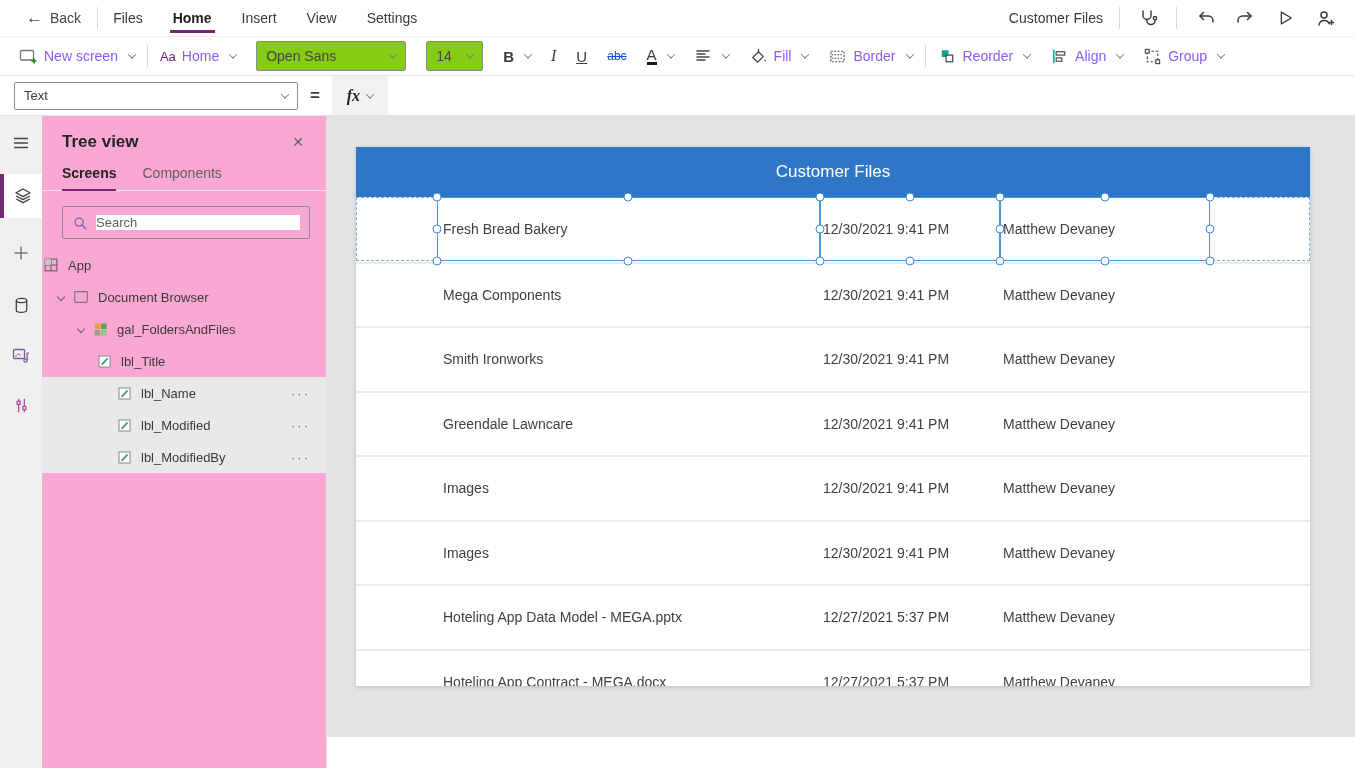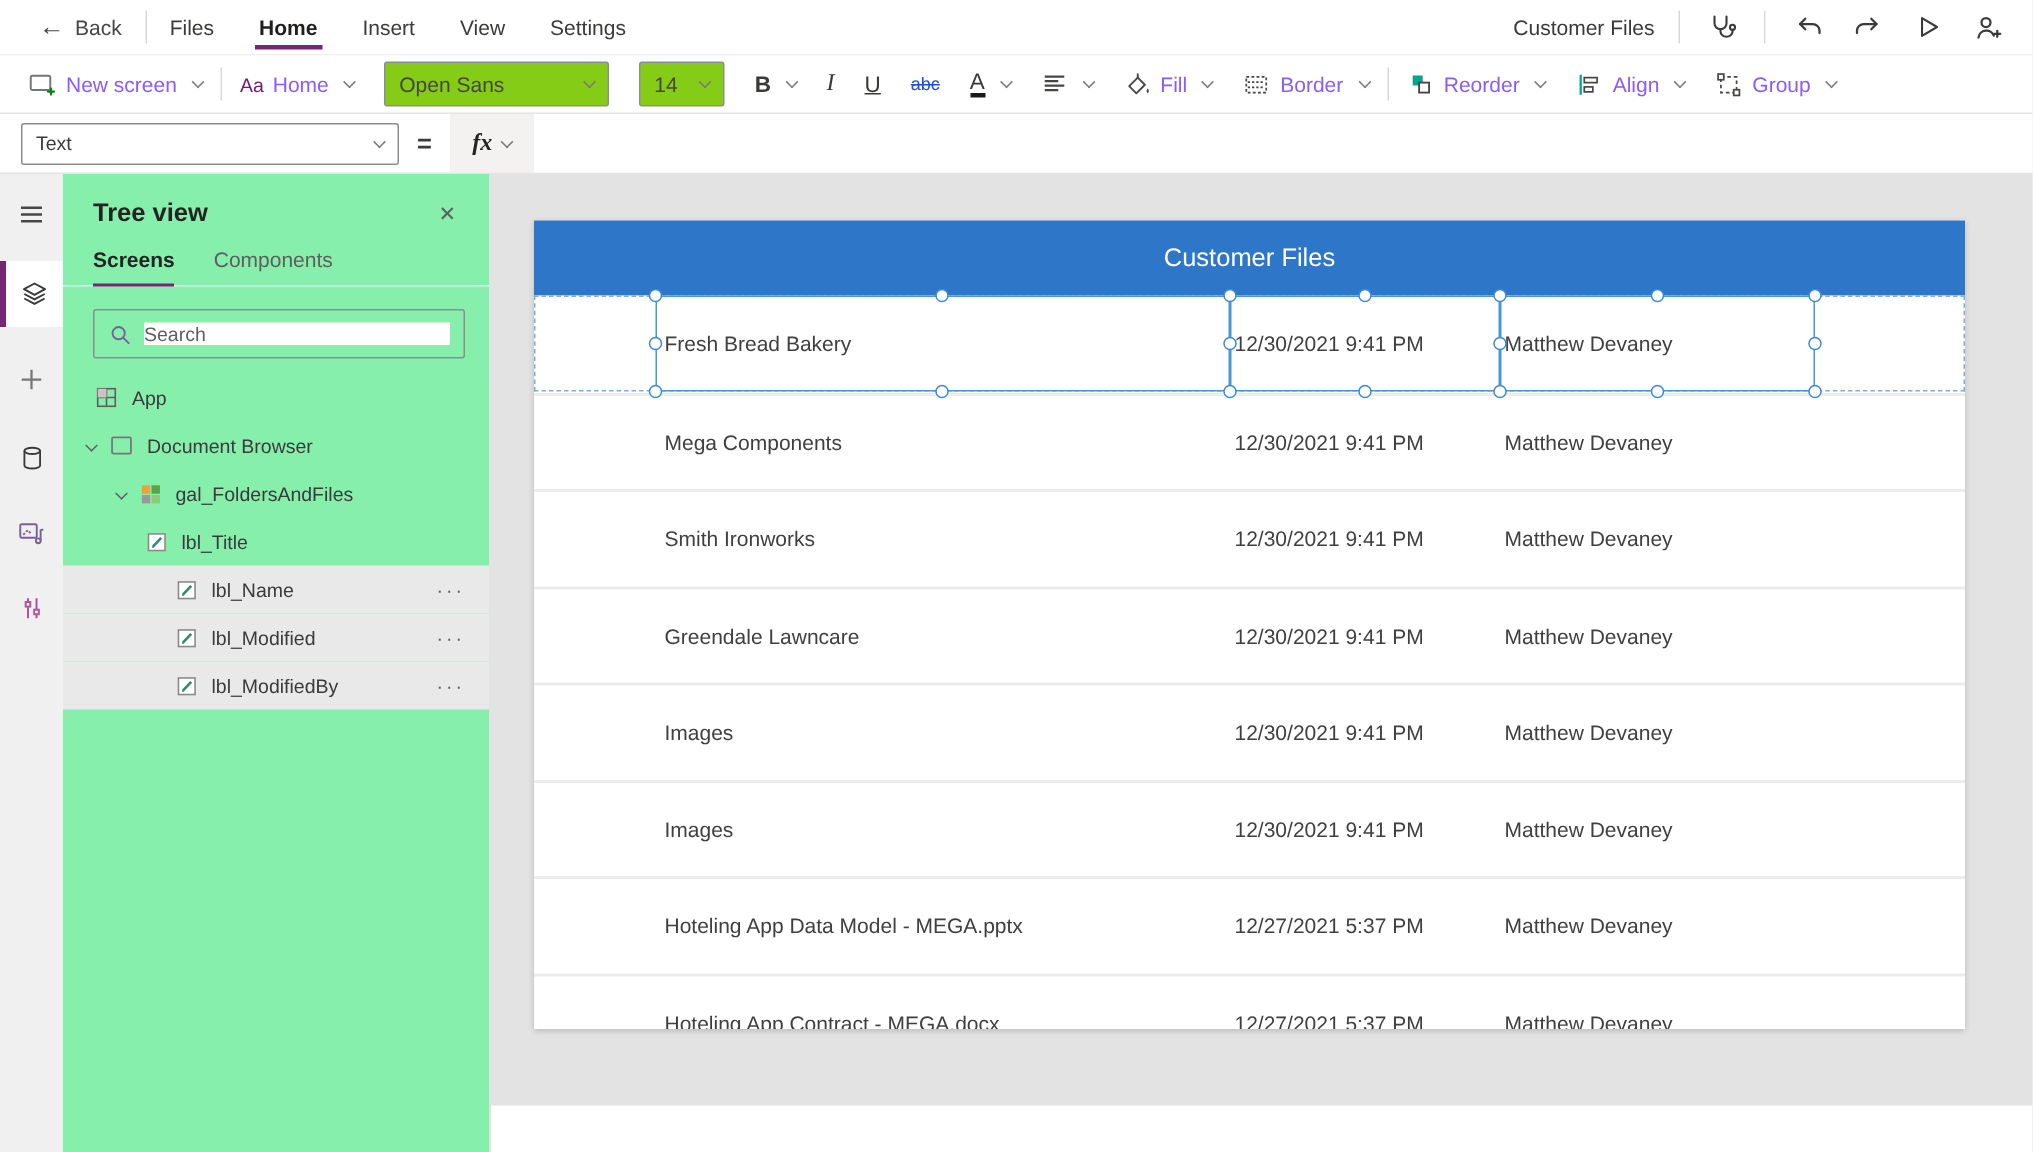--- a/index.html
+++ b/index.html
@@ -30,34 +30,34 @@
   .glyph-i { font-style:italic; font-family:"Liberation Serif", serif; font-size:16px; color:#3b3a39; }
   .glyph-u { text-decoration:underline; font-size:15px; color:#3b3a39; }
   .glyph-s { text-decoration:line-through; font-size:12px; color:#1d4ed8; }
   .glyph-a { font-size:15px; color:#3b3a39; border-bottom:3px solid #1a1a1a; line-height:1.05; }
   .theme-aa { font-size:13px; color:#701a75; line-height:1; }
   .theme-aa .bar { height:2.5px; margin-top:2px; background:linear-gradient(90deg,#d13438 0 25%,#ff8c00 25% 50%,#107c10 50% 75%,#0078d4 75% 100%); }
   .dim { color:#8b5cf6; }
 
   
   .formulabar { position:absolute; top:76px; left:0; right:0; height:40px; background:#fff; border-bottom:1px solid #e3e3e3; display:flex; align-items:center; }
-  .prop-sel { width:252px; height:28px; border:1px solid #8f8d8b; border-radius:2px; margin-left:14px; display:flex; align-items:center; justify-content:space-between; padding:0 9px; font-size:13px; cursor:pointer; }
+  .prop-sel { width:284px; height:28px; border:1px solid #8f8d8b; border-radius:2px; margin-left:14px; display:flex; align-items:center; justify-content:space-between; padding:0 9px; font-size:13px; cursor:pointer; }
   .eq { font-size:17px; font-weight:700; color:#3b3a39; margin:0 12px; }
   .fx-btn { height:39px; width:56px; background:#f3f2f1; display:flex; align-items:center; justify-content:center; gap:2px; cursor:pointer; }
   .fx-btn .fx { font-style:italic; font-family:"Liberation Serif", serif; font-size:16px; font-weight:600; color:#252423; }
   .formula-input { flex:1; height:38px; border:none; outline:none; font-size:13px; padding:0 10px; }
 
   
   .rail { position:absolute; left:0; top:116px; bottom:0; width:42px; background:#f0f0f0; display:flex; flex-direction:column; align-items:center; }
   .rail-item { width:42px; height:38px; display:flex; align-items:center; justify-content:center; cursor:pointer; }
   .rail-item.selected { background:#fff; border-left:4px solid var(--accent); height:44px; }
   .ri-m1{margin-top:8px} .ri-m2{margin-top:12px} .ri-m3{margin-top:16px} .ri-m4{margin-top:14px} .ri-m5{margin-top:12px}
 
   
-  .treepanel { position:absolute; left:42px; top:116px; bottom:0; width:285px; background:#86efac; border-right:1px solid #e1e1e1; }
+  .treepanel { position:absolute; left:42px; top:116px; bottom:0; width:285px; background:#f9a8d4; border-right:1px solid #e1e1e1; }
   .tp-title-row { display:flex; align-items:center; justify-content:space-between; padding:16px 16px 8px 20px; }
   .tp-title { font-size:17px; font-weight:700; color:#252423; }
   .tp-close { font-size:14px; color:#605e5c; cursor:pointer; padding:2px 6px; }
   .tabs { display:flex; gap:26px; padding:0 20px; border-bottom:1px solid #e8e8e8; font-size:14px; }
   .tab { padding:5px 0 9px; color:#605e5c; position:relative; cursor:pointer; }
   .tab.active { color:#242424; font-weight:700; }
   .tab.active::after { content:""; position:absolute; left:0; right:0; bottom:-1px; height:2.5px; background:var(--accent); }
   .search-box { margin:15px 16px 10px 20px; height:33px; border:1px solid #8f8d8b; border-radius:2px; display:flex; align-items:center; gap:8px; padding:0 9px; }
   .search-box input { border:none; outline:none; flex:1; font-size:13px; color:#3b3a39; }
   .search-box input::placeholder { color:#605e5c; }
@@ -303,21 +303,21 @@
       <div class="tab">Components</div>
     </div>
     <div class="search-box">
       <svg width="16" height="16" viewBox="0 0 18 18" fill="none" stroke="#7a5fa0" stroke-width="1.4">
         <circle cx="8" cy="8" r="4.6"></circle>
           <path d="M11.5 11.5 L15.5 15.5" stroke-linecap="round"></path>
       </svg>
       <input placeholder="Search" style="">
     </div>
     <div class="tree">
-      <div class="tnode" style="padding-left:20px">
+      <div class="tnode" style="">
         <svg width="18" height="18" viewBox="0 0 20 20" fill="none" stroke="#605e5c" stroke-width="1.2">
           <rect x="3.5" y="3.5" width="13" height="13"></rect>
             <path d="M10 3.5 V16.5 M3.5 10 H16.5"></path>
             <rect x="3.5" y="3.5" width="6.5" height="6.5" fill="#c8c6c4" stroke="none"></rect>
         </svg>
         <span class="lbl">App</span>
       </div>
       <div class="tnode" style="padding-left:16px">
         <span class="tchev"></span>
         <svg width="18" height="18" viewBox="0 0 20 20" fill="none" stroke="#767676" stroke-width="1.3">

